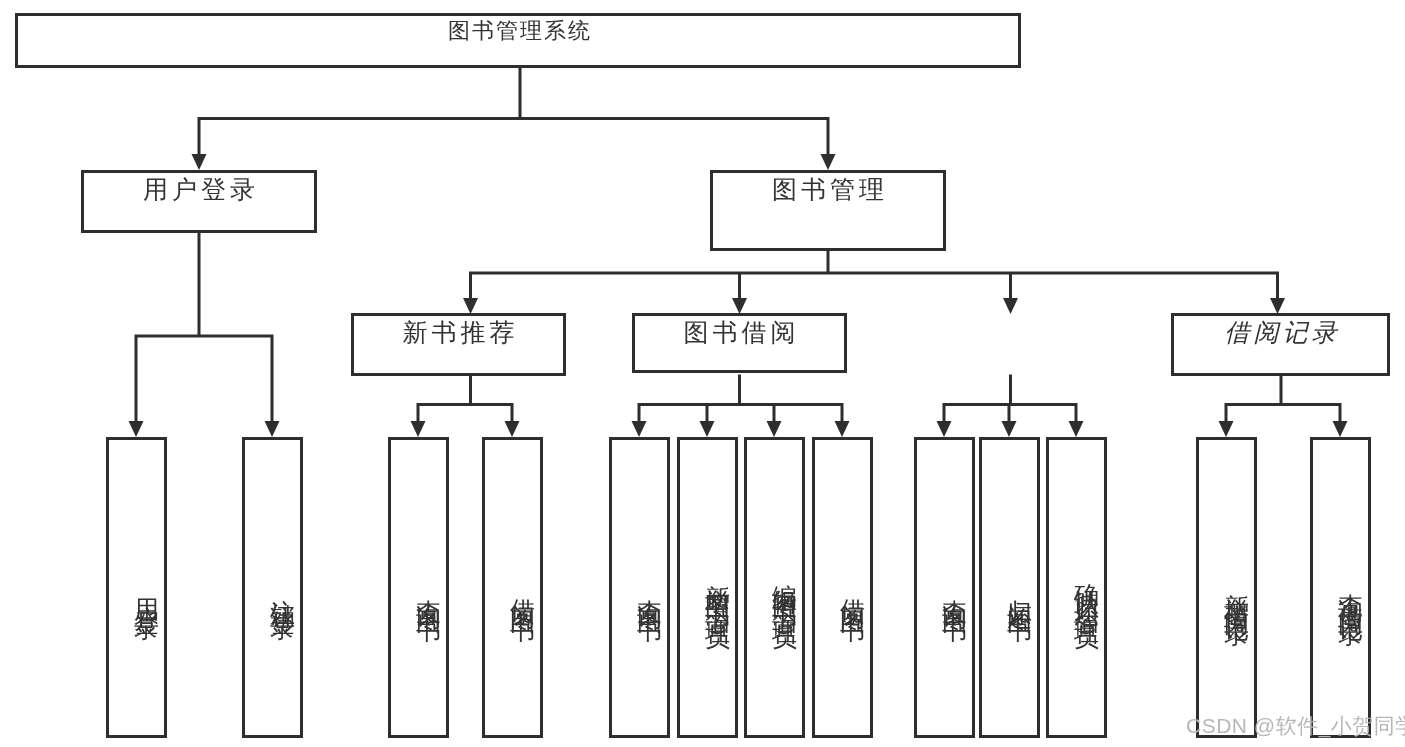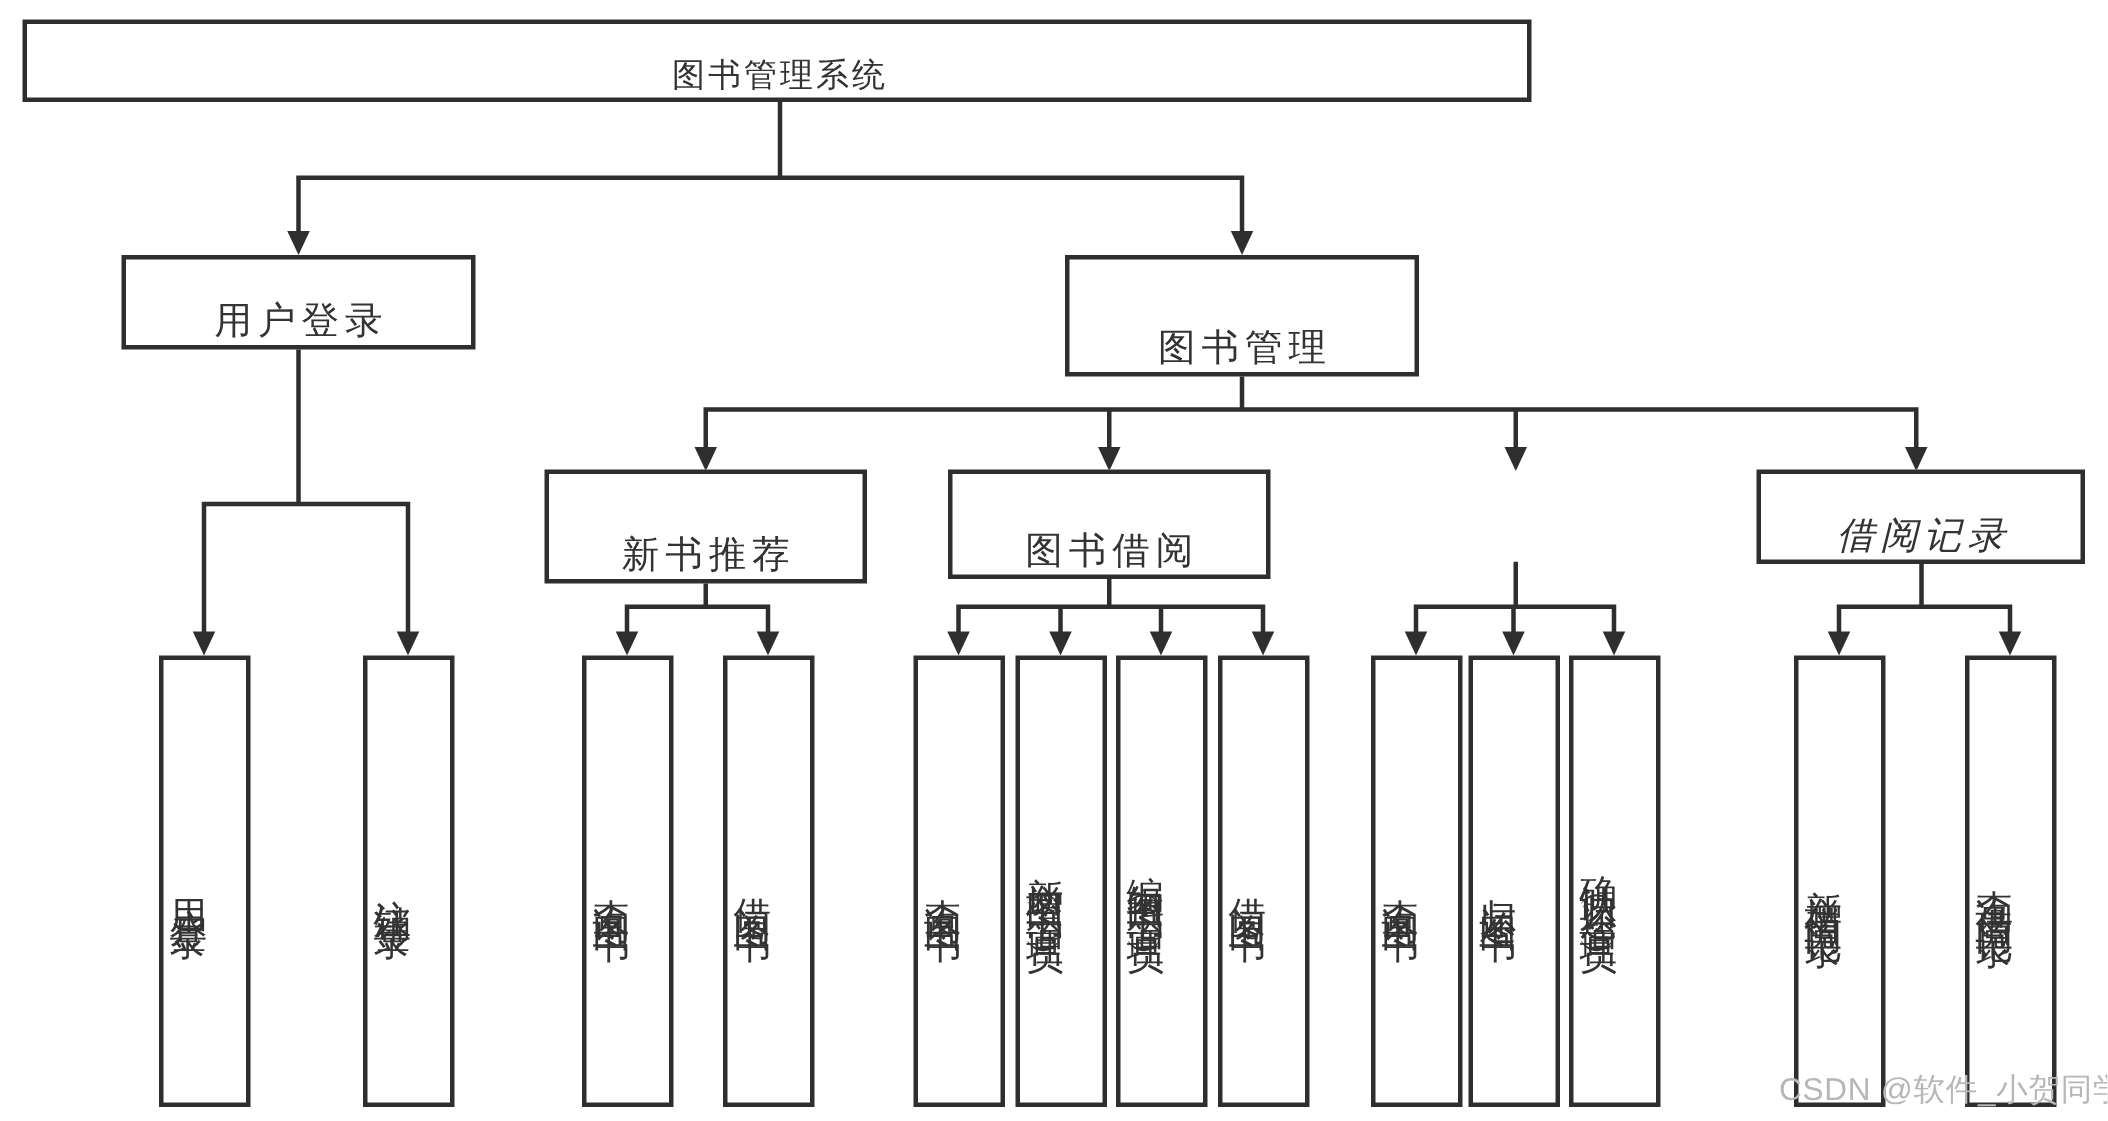--- a/index.html
+++ b/index.html
@@ -19,30 +19,30 @@
   .wires{position:absolute;left:0;top:0;width:1405px;height:747px;}
   .wires path{stroke:var(--line);stroke-width:3;fill:none;stroke-linecap:square;}
   .wires polygon{fill:var(--line);}
   .box{
     position:absolute;
     box-sizing:border-box;
     border:3px solid var(--line);
     background:#fff;
     color:var(--text);
     display:flex;
-    align-items:flex-end;
+    align-items:flex-start;
     justify-content:center;
     z-index:2;
   }
   .h{font-size:25px;letter-spacing:4px;padding-left:4px;white-space:nowrap;}
   .n-root{left:15px;top:13px;width:1006px;height:55px;font-size:22px;letter-spacing:2px;}
   .n-login{left:81px;top:170px;width:236px;height:63px;}
   .n-mgmt{left:710px;top:170px;width:236px;height:81px;}
-  .n-rec{left:363px;top:313px;width:215px;height:76px;}
-  .n-borrow{left:632px;top:313px;width:215px;height:73px;font-family:Liberation Serif, serif;}
+  .n-rec{left:351px;top:313px;width:215px;height:63px;}
+  .n-borrow{left:632px;top:313px;width:215px;height:60px;font-family:Liberation Serif, serif;}
   .n-current{left:903px;top:313px;width:215px;height:63px;}
   .n-records{left:1171px;top:313px;width:219px;height:63px;font-style:italic;}
   .v{
     writing-mode:vertical-rl;
     font-size:25px;
     letter-spacing:6px;
     padding-top:6px;
     top:437px;width:61px;height:301px;
   }
   .n-leaf-login{left:106px;}

